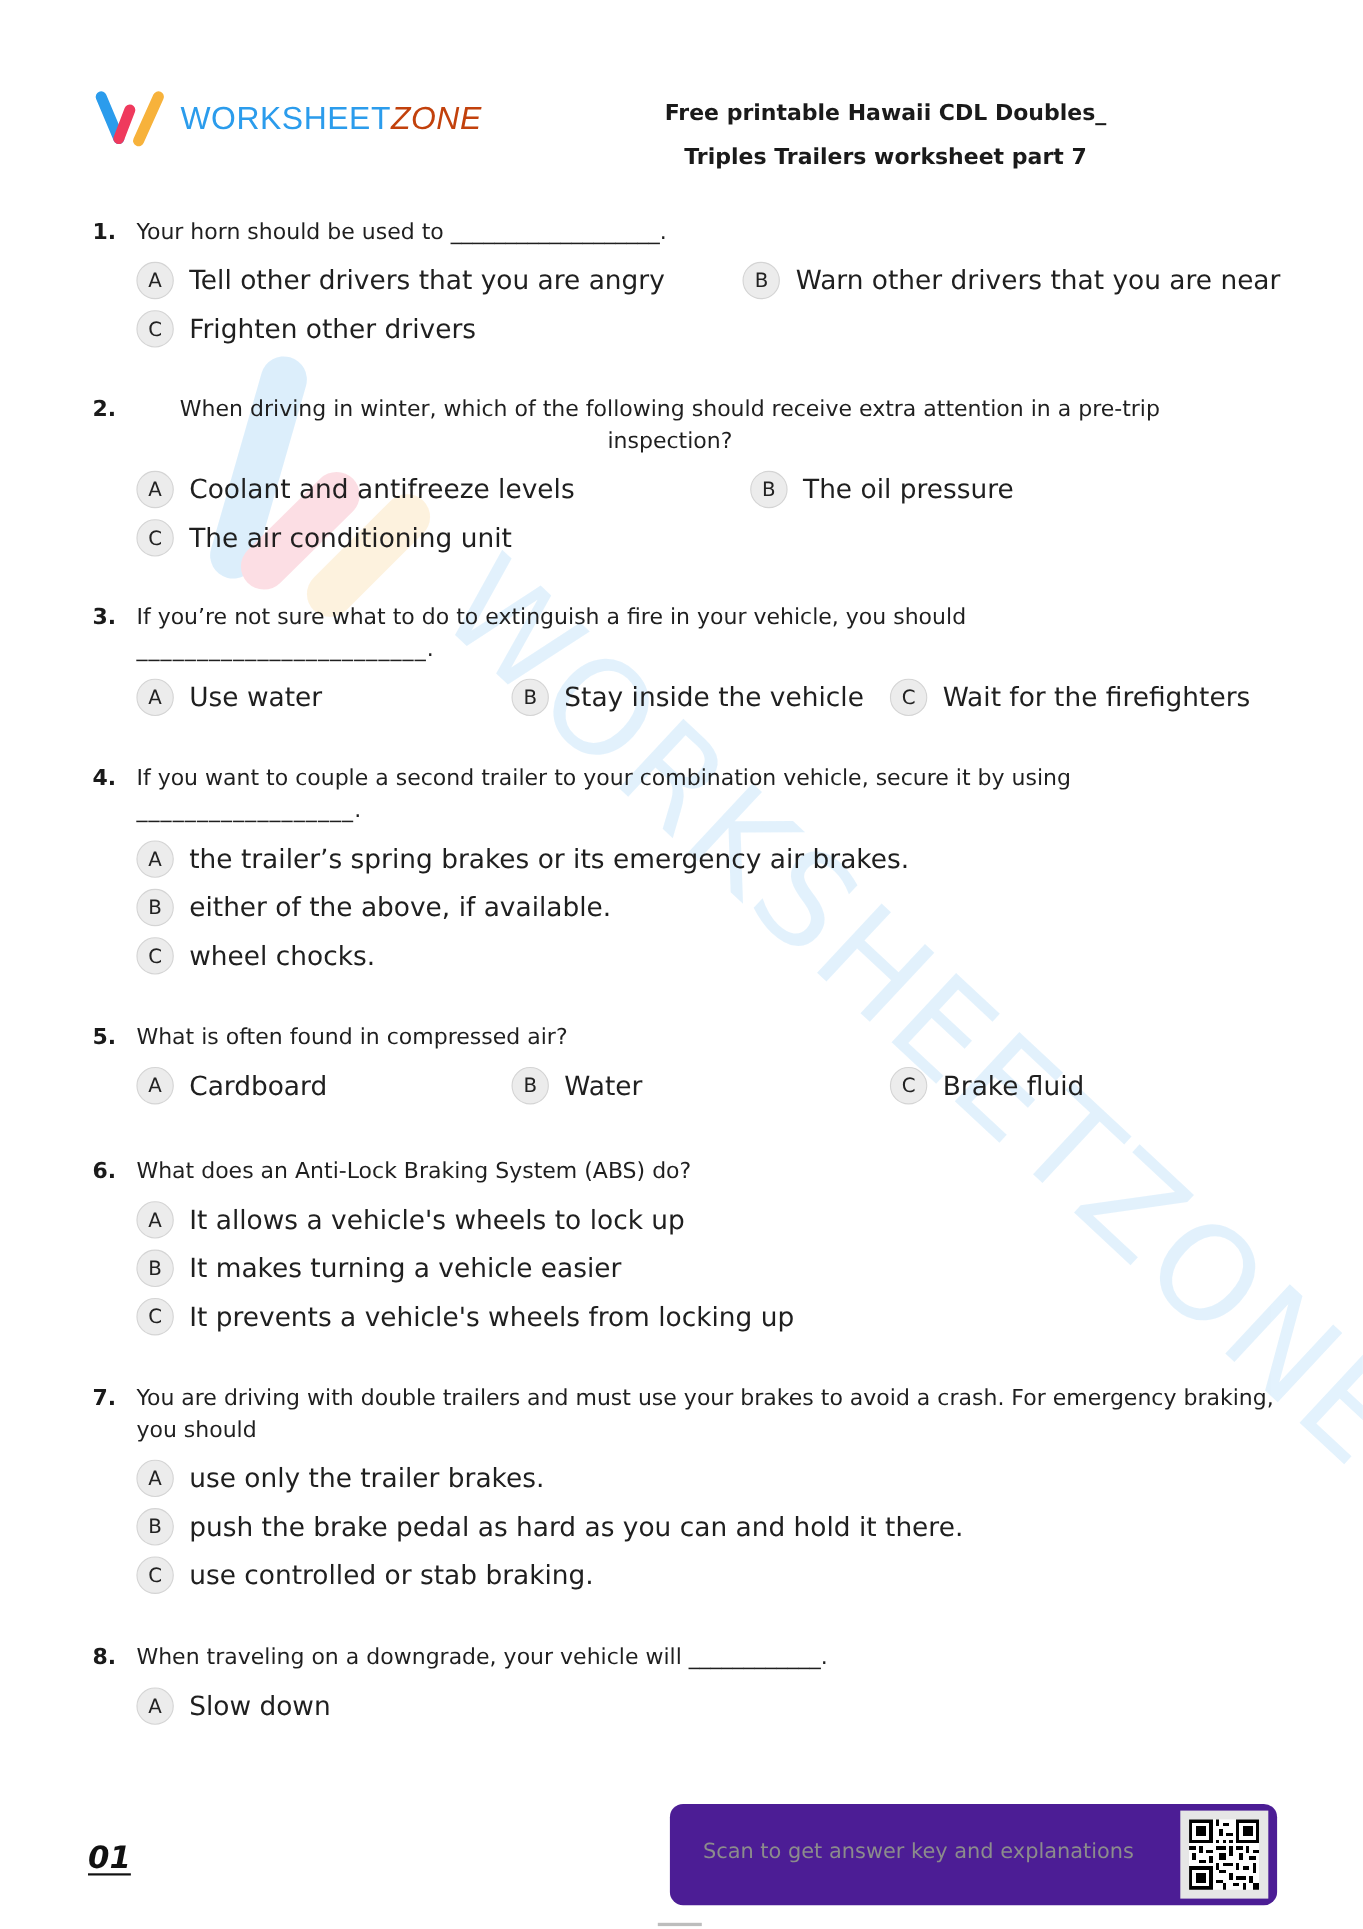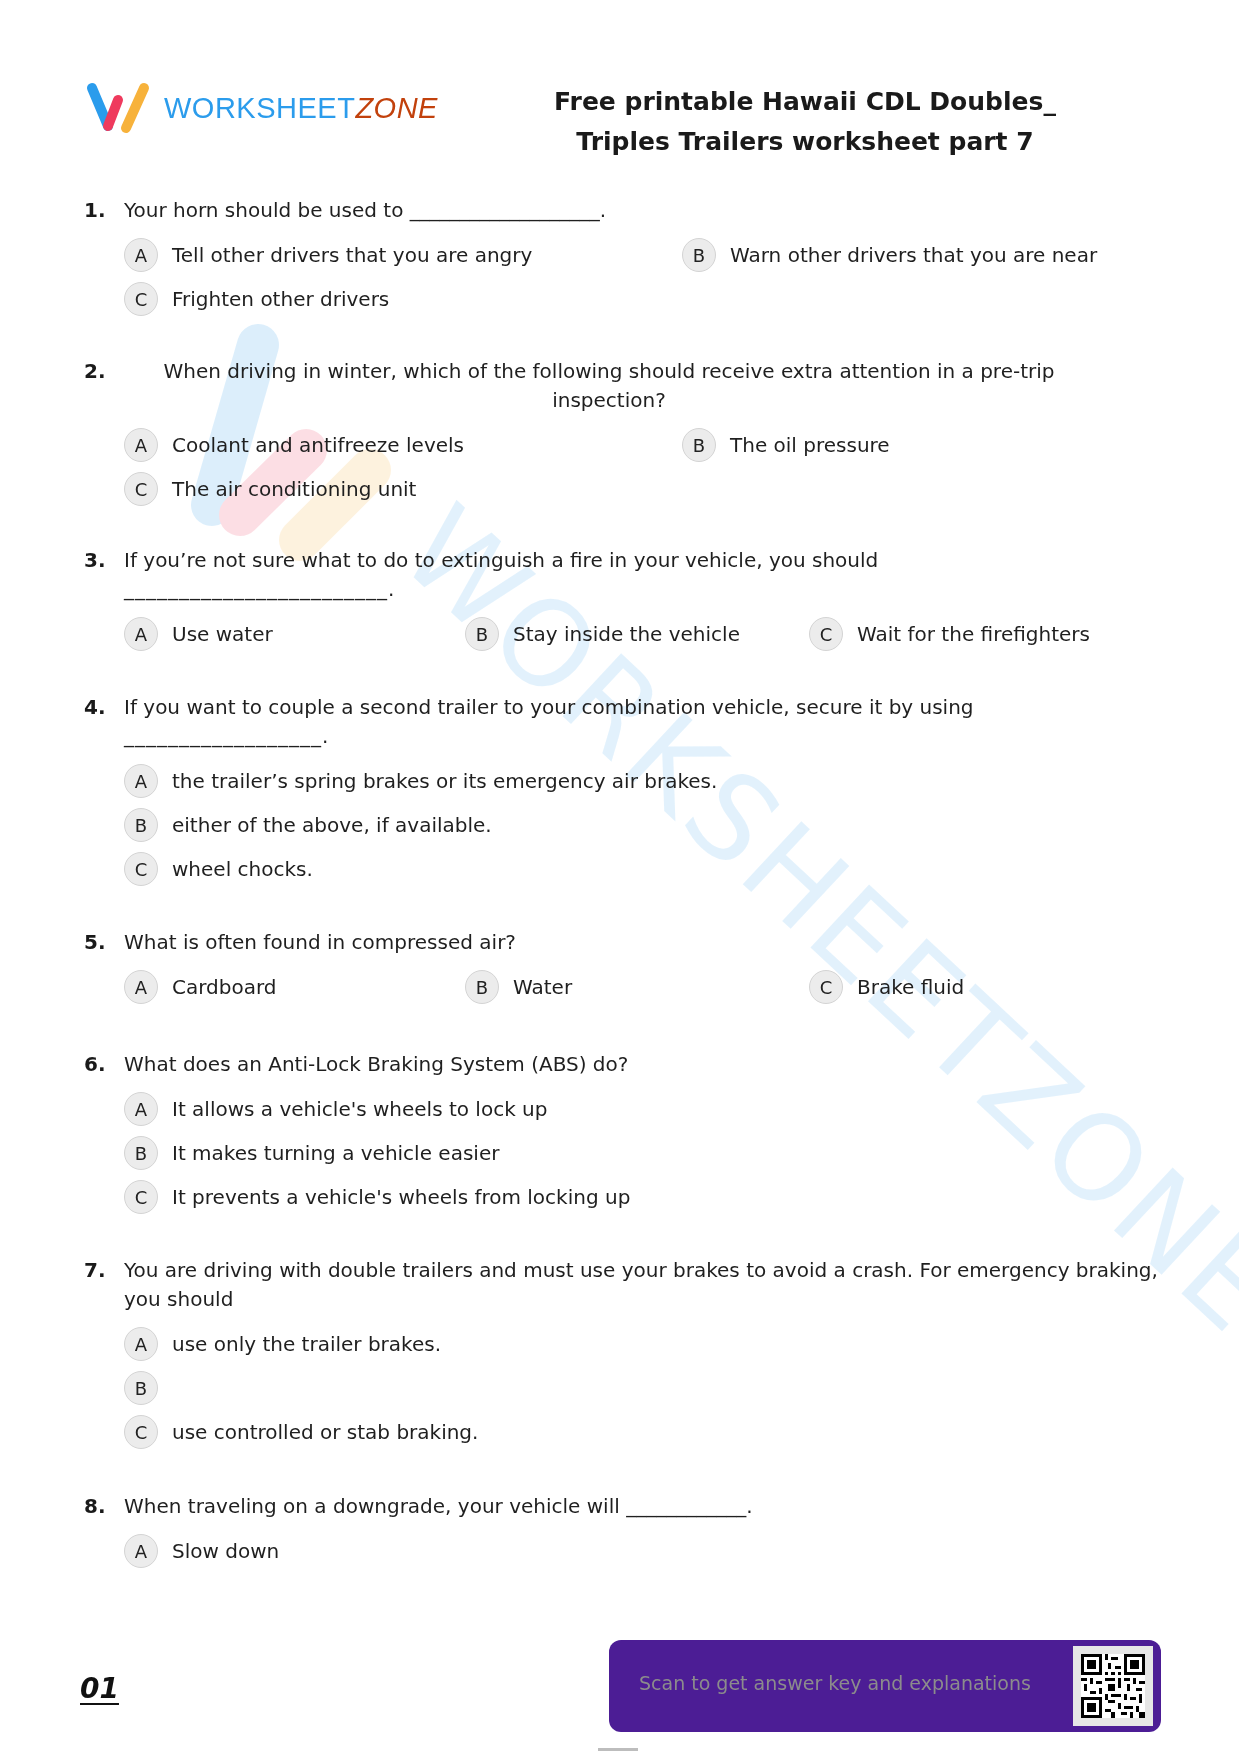--- a/index.html
+++ b/index.html
@@ -9,33 +9,33 @@
   
   .watermark { position: absolute; left: 0; top: 0; width: 1239px; height: 1754px; pointer-events: none; z-index: 0; }
 
   
   .logo { position: absolute; left: 84px; top: 80px; display: flex; align-items: center; z-index: 2; }
   .logo svg { width: 68px; height: 56px; }
   .logo-text { margin-left: 12px; font-family: "Liberation Sans", sans-serif; font-size: 29px; letter-spacing: 0.5px; font-weight: normal; }
   .logo-text .w { color: #2b9cec; }
   .logo-text .z { color: #c2410c; font-style: italic; }
 
-  .title { position: absolute; left: 540px; top: 82px; width: 530px; text-align: center; font-family: "DejaVu Sans", sans-serif; font-weight: bold; font-size: 25px; line-height: 40px; color: #1a1a1a; z-index: 2; }
+  .title { position: absolute; left: 540px; top: 82px; width: 530px; text-align: center; font-family: "DejaVu Sans", sans-serif; font-weight: bold; font-size: 20px; line-height: 40px; color: #1a1a1a; z-index: 2; }
 
   
   .q { position: absolute; left: 84px; width: 1080px; z-index: 2; }
   .q-row { display: flex; }
   .q-num { width: 40px; font-weight: bold; font-size: 20px; line-height: 29px; color: #1a1a1a; }
   .q-text { flex: 1; font-size: 20px; line-height: 29px; color: #1f1f1f; }
   .blank-line { font-size: 20px; line-height: 29px; color: #1f1f1f; letter-spacing: 1px; }
   .opts { margin-left: 40px; margin-top: 10px; }
   .opt-row { display: flex; height: 44px; align-items: center; }
   .opt { display: flex; align-items: center; }
   .badge { width: 34px; height: 34px; border-radius: 50%; background: #ececec; border: 1px solid #d4d4d4; display: flex; align-items: center; justify-content: center; font-size: 18px; color: #222; flex: none; }
-  .opt-text { margin-left: 14px; font-size: 20px; color: #1f1f1f; white-space: nowrap; }
+  .opt-text { margin-left: 14px; font-size: 24px; color: #1f1f1f; white-space: nowrap; }
 
   
   .page-num { position: absolute; left: 80px; top: 1672px; font-weight: bold; font-size: 28px; color: #111; text-decoration: underline; text-underline-offset: 5px; z-index: 2; font-style: italic; }
   .scan-box { position: absolute; left: 609px; top: 1640px; width: 552px; height: 92px; background: #4c1d95; border-radius: 12px; z-index: 2; }
   .scan-text { position: absolute; left: 30px; top: 32px; font-size: 19px; color: #8c8c8c; }
   .qr { position: absolute; right: 8px; top: 6px; width: 80px; height: 80px; background: #e6e6e6; display: flex; align-items: center; justify-content: center; }
   .bottom-mark { position: absolute; left: 598px; top: 1748px; width: 40px; height: 3px; background: #bdbdbd; z-index: 2; }
 </style>
 </head>
 <body>
@@ -229,20 +229,21 @@
   <div class="opts" style="margin-top:8px;">
     <div class="opt-row">
       <div class="opt">
         <span class="badge">A</span>
         <span class="opt-text">use only the trailer brakes.</span>
       </div>
     </div>
     <div class="opt-row">
       <div class="opt">
         <span class="badge">B</span>
+        <span class="opt-text">push the brake pedal as hard as you can and hold it there.</span>
       </div>
     </div>
     <div class="opt-row">
       <div class="opt">
         <span class="badge">C</span>
         <span class="opt-text">use controlled or stab braking.</span>
       </div>
     </div>
   </div>
 </div>

